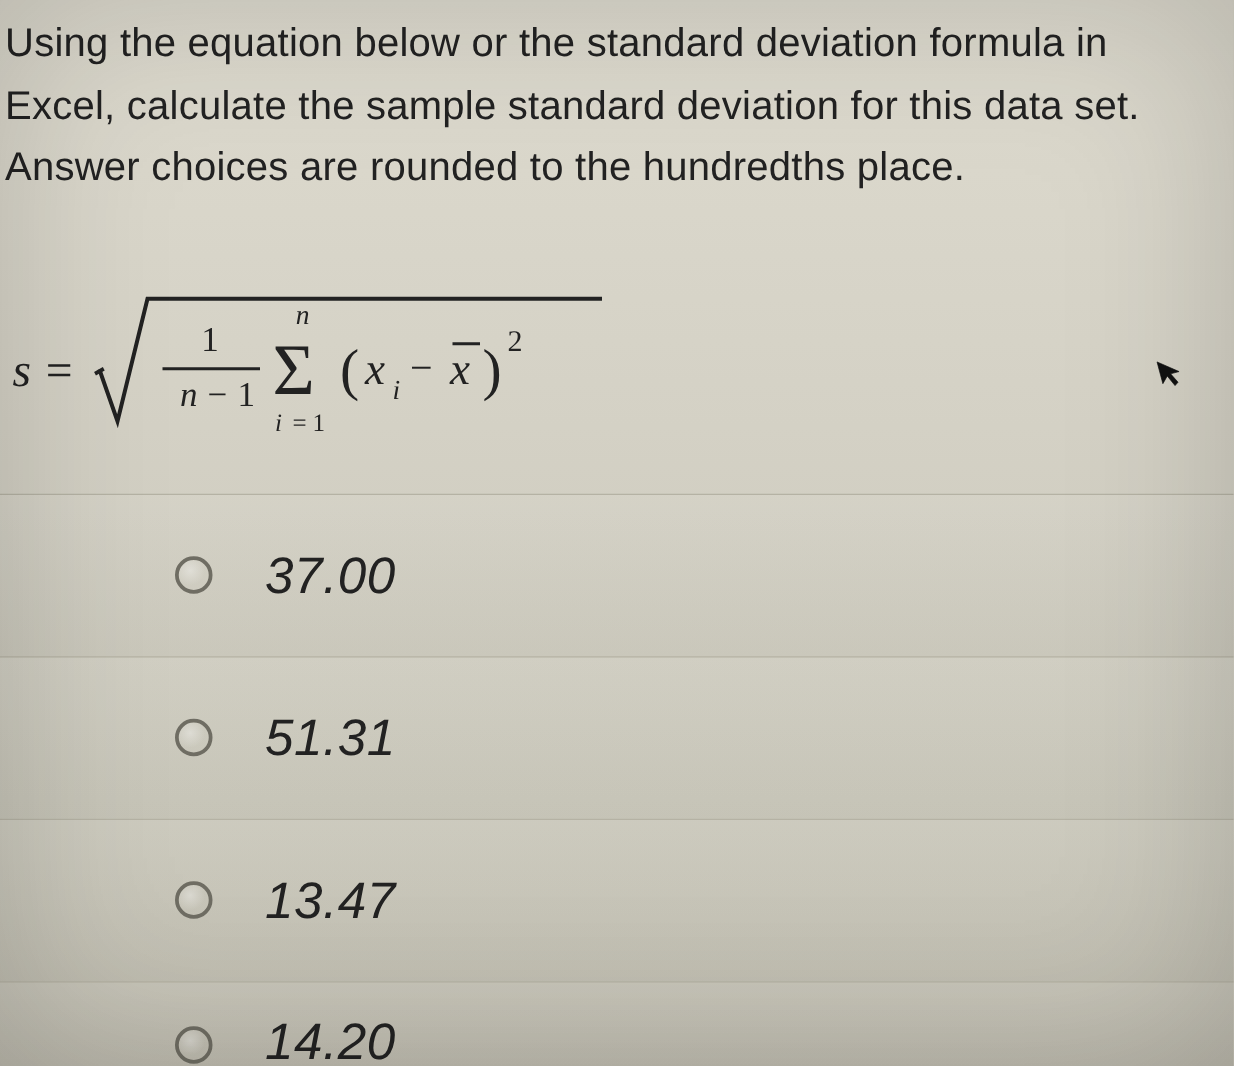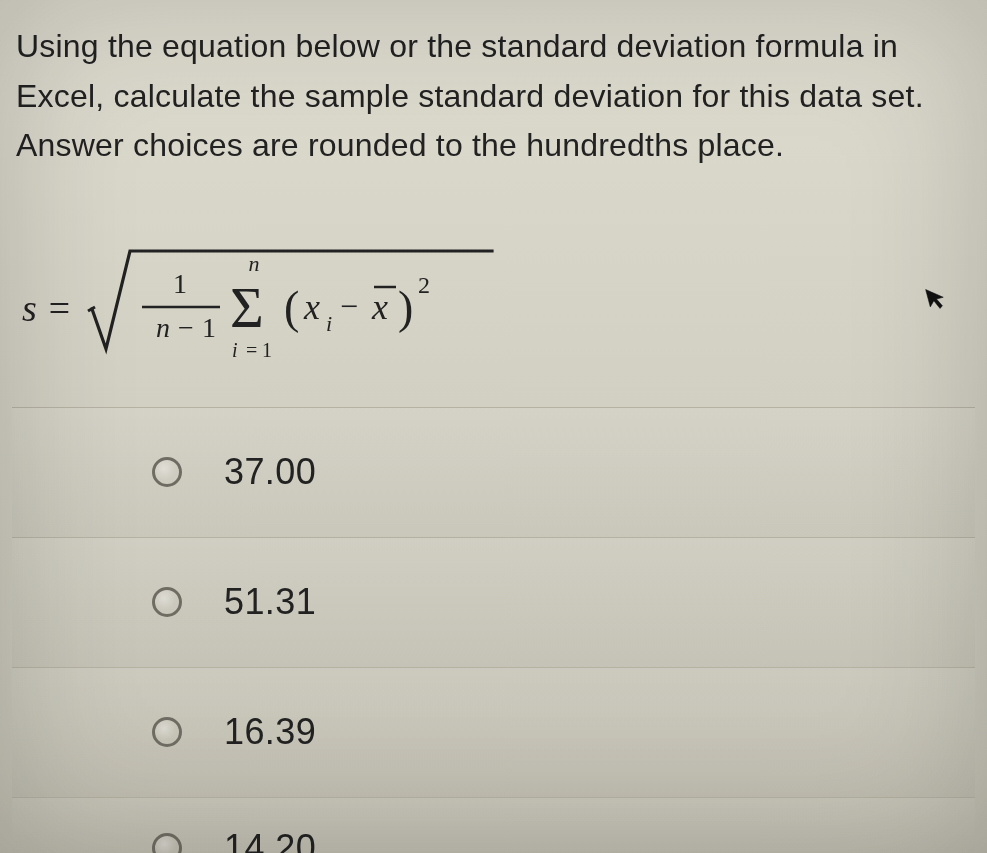--- a/index.html
+++ b/index.html
@@ -9,21 +9,21 @@
     background: #c8c6b9;
     color: #2a2a2a;
     position: relative;
     overflow: hidden;
   }
   .page {
     width: 987px;
     height: 853px;
     background: linear-gradient(180deg, #dedbcf 0%, #d4d1c5 40%, #cac8bb 75%, #c2bfb2 100%);
     position: relative;
-    padding: 12px;
+    padding: 0;
   }
   .question-text {
     padding: 10px 18px 30px 4px;
     font-size: 32px;
     line-height: 1.55;
     color: #222;
     letter-spacing: 0.2px;
   }
   .formula-area {
     padding: 30px 0 50px 10px;
@@ -58,23 +58,24 @@
   .radio {
     width: 30px;
     height: 30px;
     border: 3px solid #6f6d63;
     border-radius: 50%;
     flex: 0 0 30px;
     margin-right: 42px;
     background: radial-gradient(circle at 38% 35%, rgba(255,255,255,0.35), rgba(255,255,255,0) 55%);
   }
   .option-label {
-    font-size: 36px;
+    font-size: 41px;
     color: #222;
     letter-spacing: 0.4px;
+    font-style: italic;
   }
   .vignette {
     pointer-events: none;
     position: absolute; inset: 0;
     box-shadow: inset 0 0 140px rgba(0,0,0,0.18);
   }
 </style>
 </head>
 <body>
 
@@ -132,21 +133,21 @@
     <div class="option-row">
       <div class="radio"></div>
       <div class="option-label">37.00</div>
     </div>
     <div class="option-row">
       <div class="radio"></div>
       <div class="option-label">51.31</div>
     </div>
     <div class="option-row">
       <div class="radio"></div>
-      <div class="option-label">16.39</div>
+      <div class="option-label">13.47</div>
     </div>
     <div class="option-row last">
       <div class="radio" style="margin-bottom:24px;"></div>
       <div class="option-label" style="margin-bottom:18px;">14.20</div>
     </div>
   </div>
 
   <div class="vignette"></div>
 </div>
 

